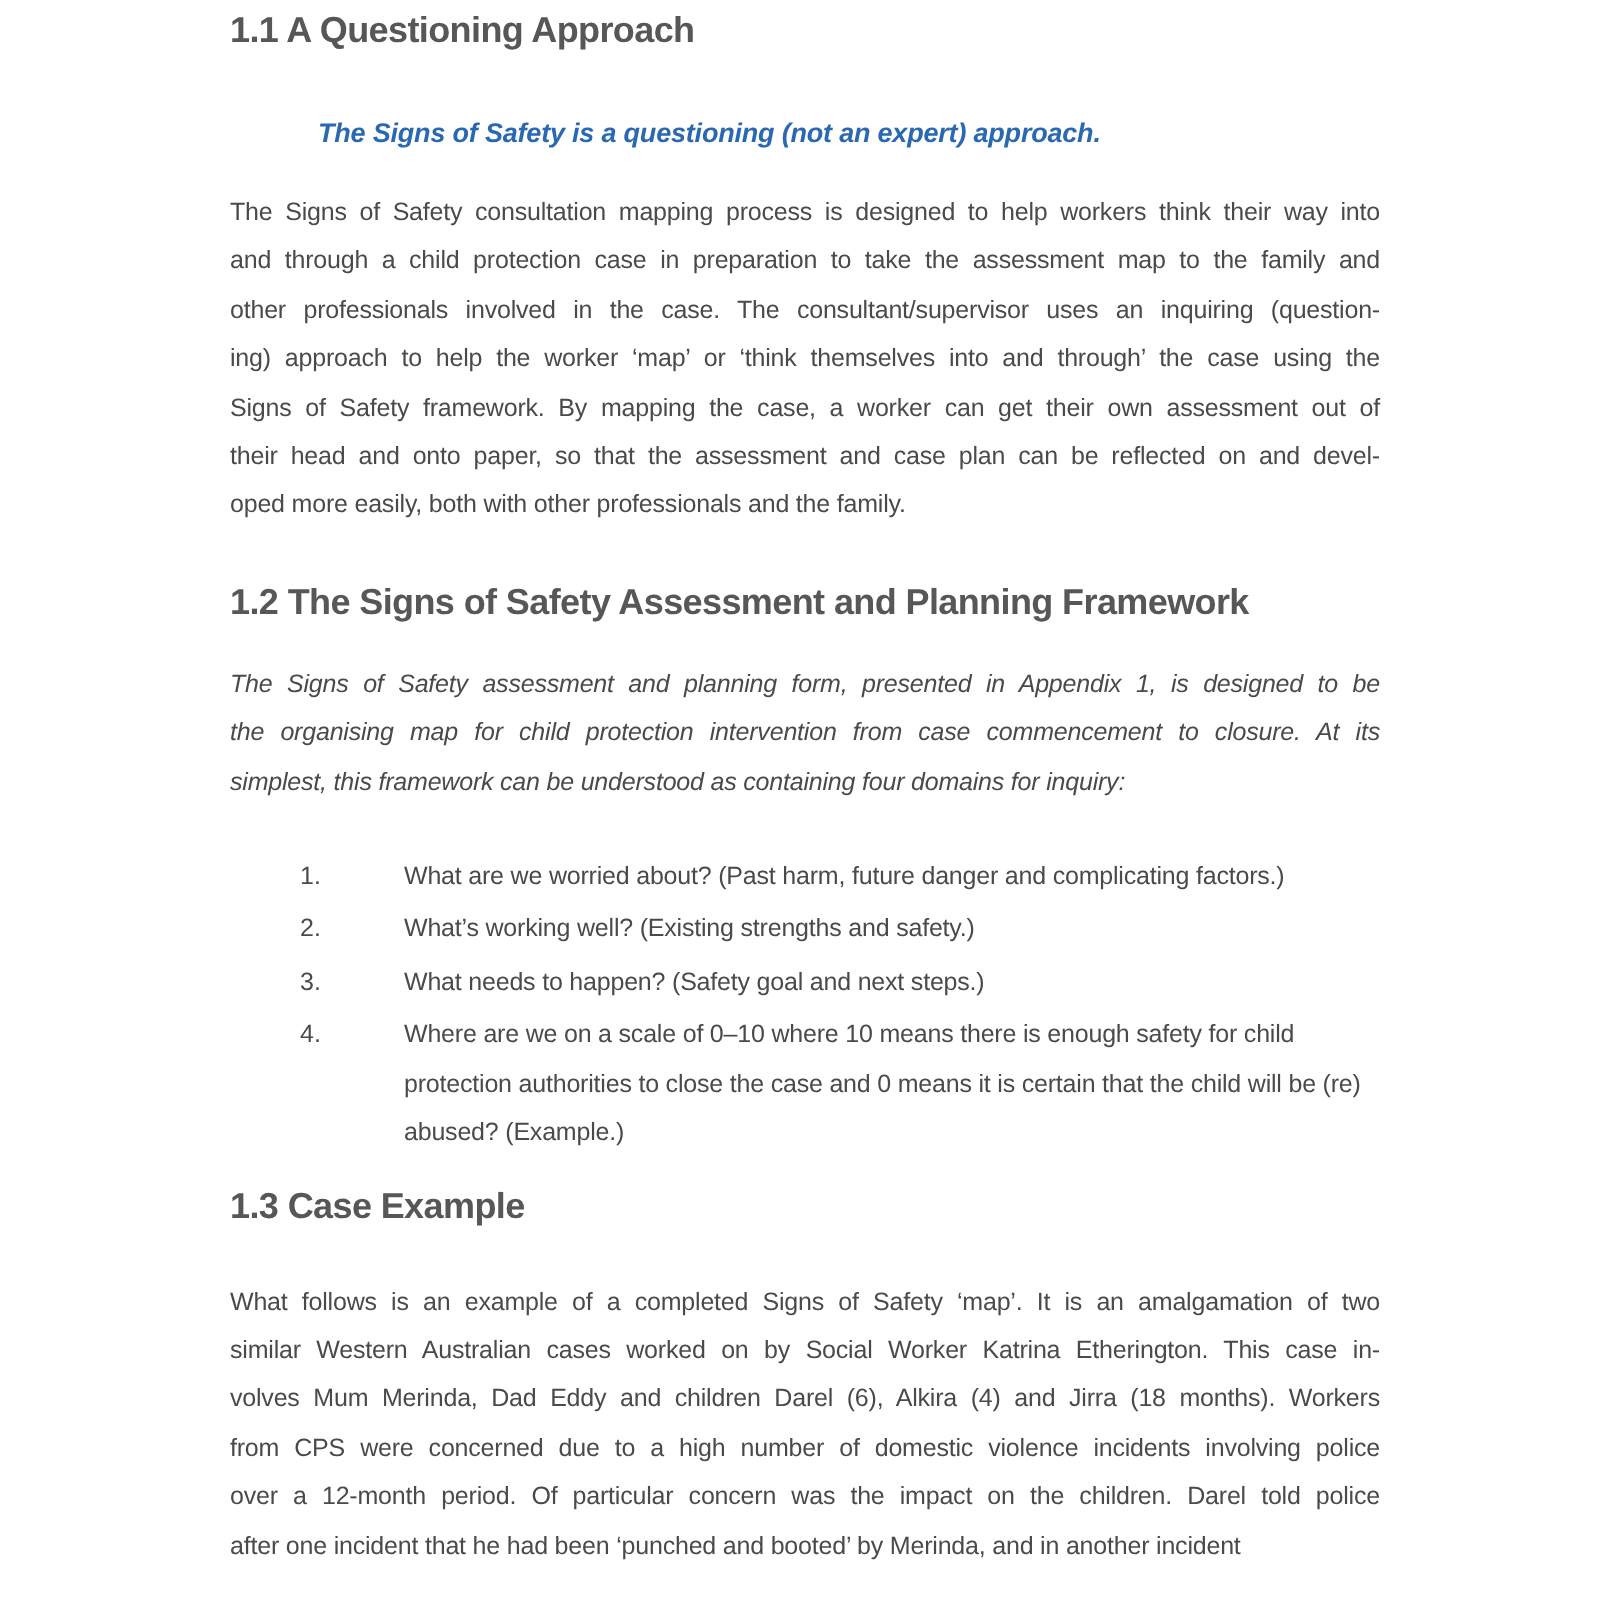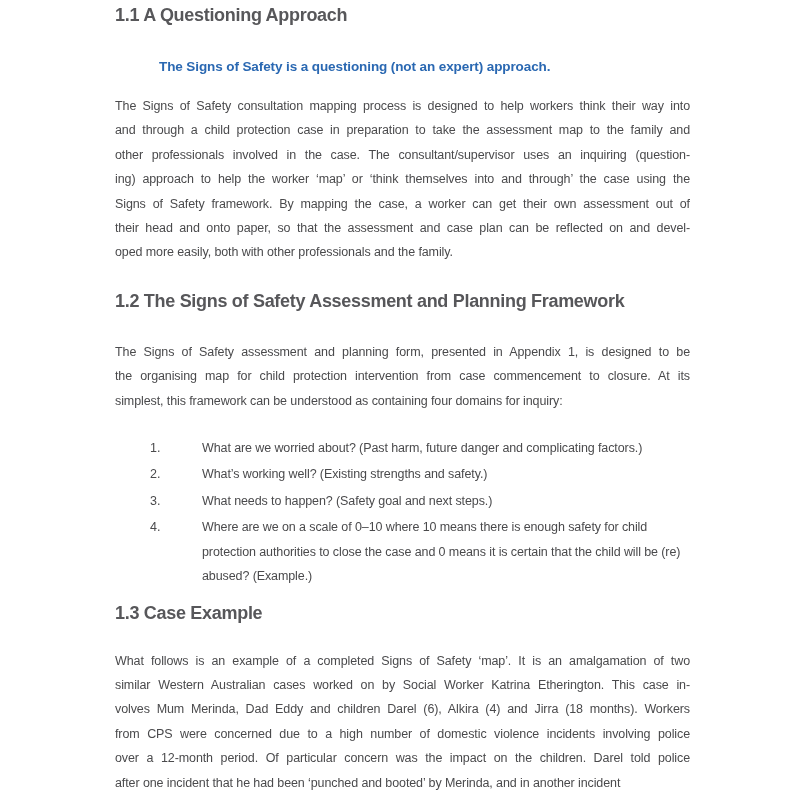--- a/index.html
+++ b/index.html
@@ -33,29 +33,30 @@
     white-space: nowrap;
   }
   .heading-1 { margin-top: 2px; }
   .heading-2 { margin-top: 23px; }
   .heading-3 { margin-top: 11px; }
   .pull-quote {
     margin-top: 31px;
     margin-left: 44px;
     font-size: 13.5px;
     font-weight: 700;
+    font-style: italic;
     color: #2a68b2;
     letter-spacing: -0.1px;
     white-space: nowrap;
   }
   .para {
     color: #4a4a4c;
   }
   .para-1 { margin-top: 20px; }
-  .para-2 { margin-top: 26px; }
+  .para-2 { margin-top: 16px; font-style: italic; }
   .para-3 { margin-top: 23px; }
   .tline {
     font-size: 12.5px;
     line-height: 24.4px;
     letter-spacing: -0.1px;
     white-space: nowrap;
     width: 575px;
   }
   .tline.just {
     text-align: justify;

